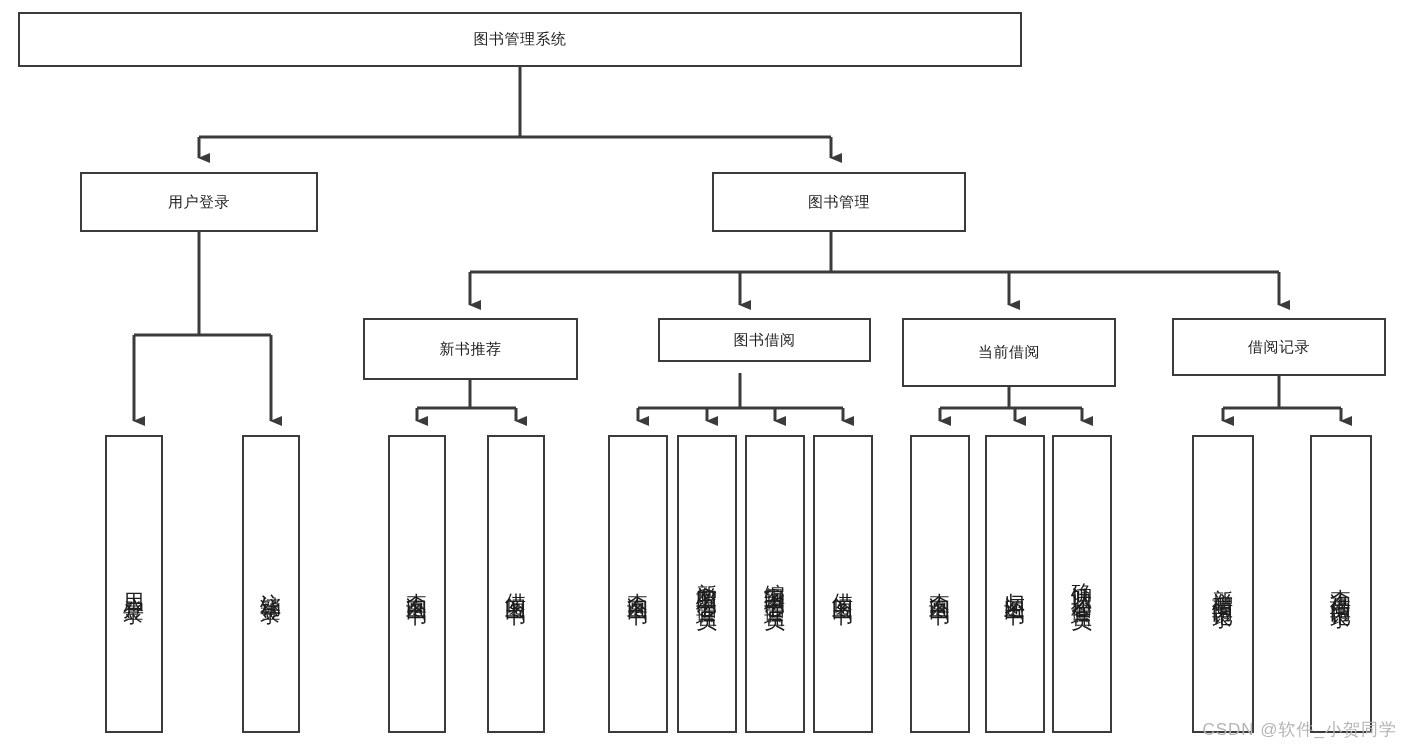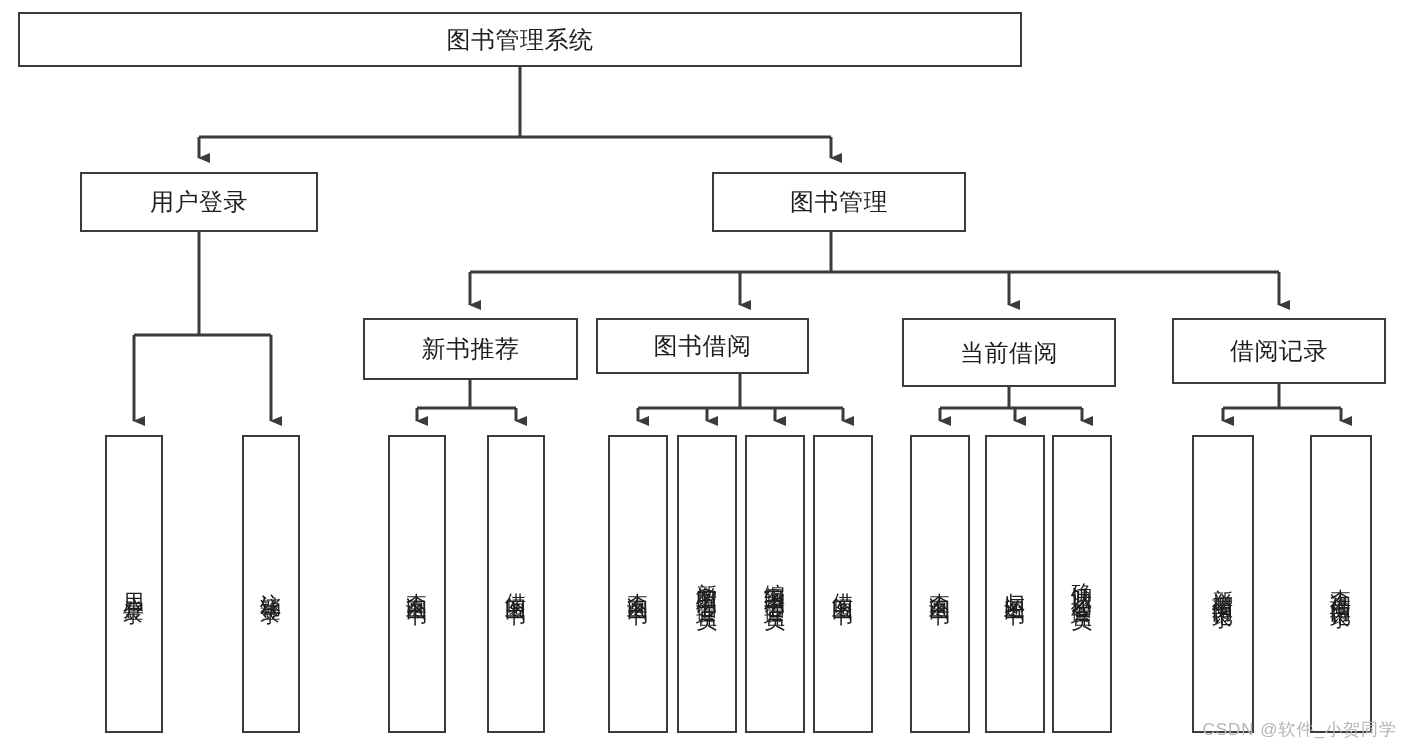--- a/index.html
+++ b/index.html
@@ -30,21 +30,21 @@
     box-sizing: border-box;
     background: #ffffff;
     border: 2.5px solid #3b3b3b;
     display: flex;
     align-items: center;
     justify-content: center;
     color: #1d1d1d;
     z-index: 2;
   }
   .node.h {
-    font-size: 24px;
+    font-size: 15px;
     letter-spacing: 0.5px;
   }
   .node.v {
     font-size: 21px;
   }
   .node.v .vlabel {
     writing-mode: vertical-rl;
     text-orientation: upright;
     letter-spacing: 4px;
     line-height: 1;
@@ -123,27 +123,27 @@
   <div class="node h" style="left: 80px; top: 172px; width: 238px; height: 60px;">
     <span>用户登录</span>
   </div>
   <div class="node h" style="left: 712px; top: 172px; width: 254px; height: 60px;">
     <span>图书管理</span>
   </div>
 
   <div class="node h" style="left: 363px; top: 318px; width: 215px; height: 62px;">
     <span>新书推荐</span>
   </div>
-  <div class="node h" style="left: 596px; top: 318px; width: 213px; height: 56px;">
+  <div class="node h" style="left: 658px; top: 318px; width: 213px; height: 44px;">
     <span>图书借阅</span>
   </div>
   <div class="node h" style="left: 902px; top: 318px; width: 214px; height: 69px;">
     <span>当前借阅</span>
   </div>
-  <div class="node h" style="left: 1172px; top: 318px; width: 214px; height: 66px;">
+  <div class="node h" style="left: 1172px; top: 318px; width: 214px; height: 58px;">
     <span>借阅记录</span>
   </div>
 
   <div class="node v" style="left: 105px; top: 435px; width: 58px; height: 298px;">
     <span class="vlabel">用户登录</span>
   </div>
   <div class="node v" style="left: 242px; top: 435px; width: 58px; height: 298px;">
     <span class="vlabel">注销登录</span>
   </div>
   <div class="node v" style="left: 388px; top: 435px; width: 58px; height: 298px;">

